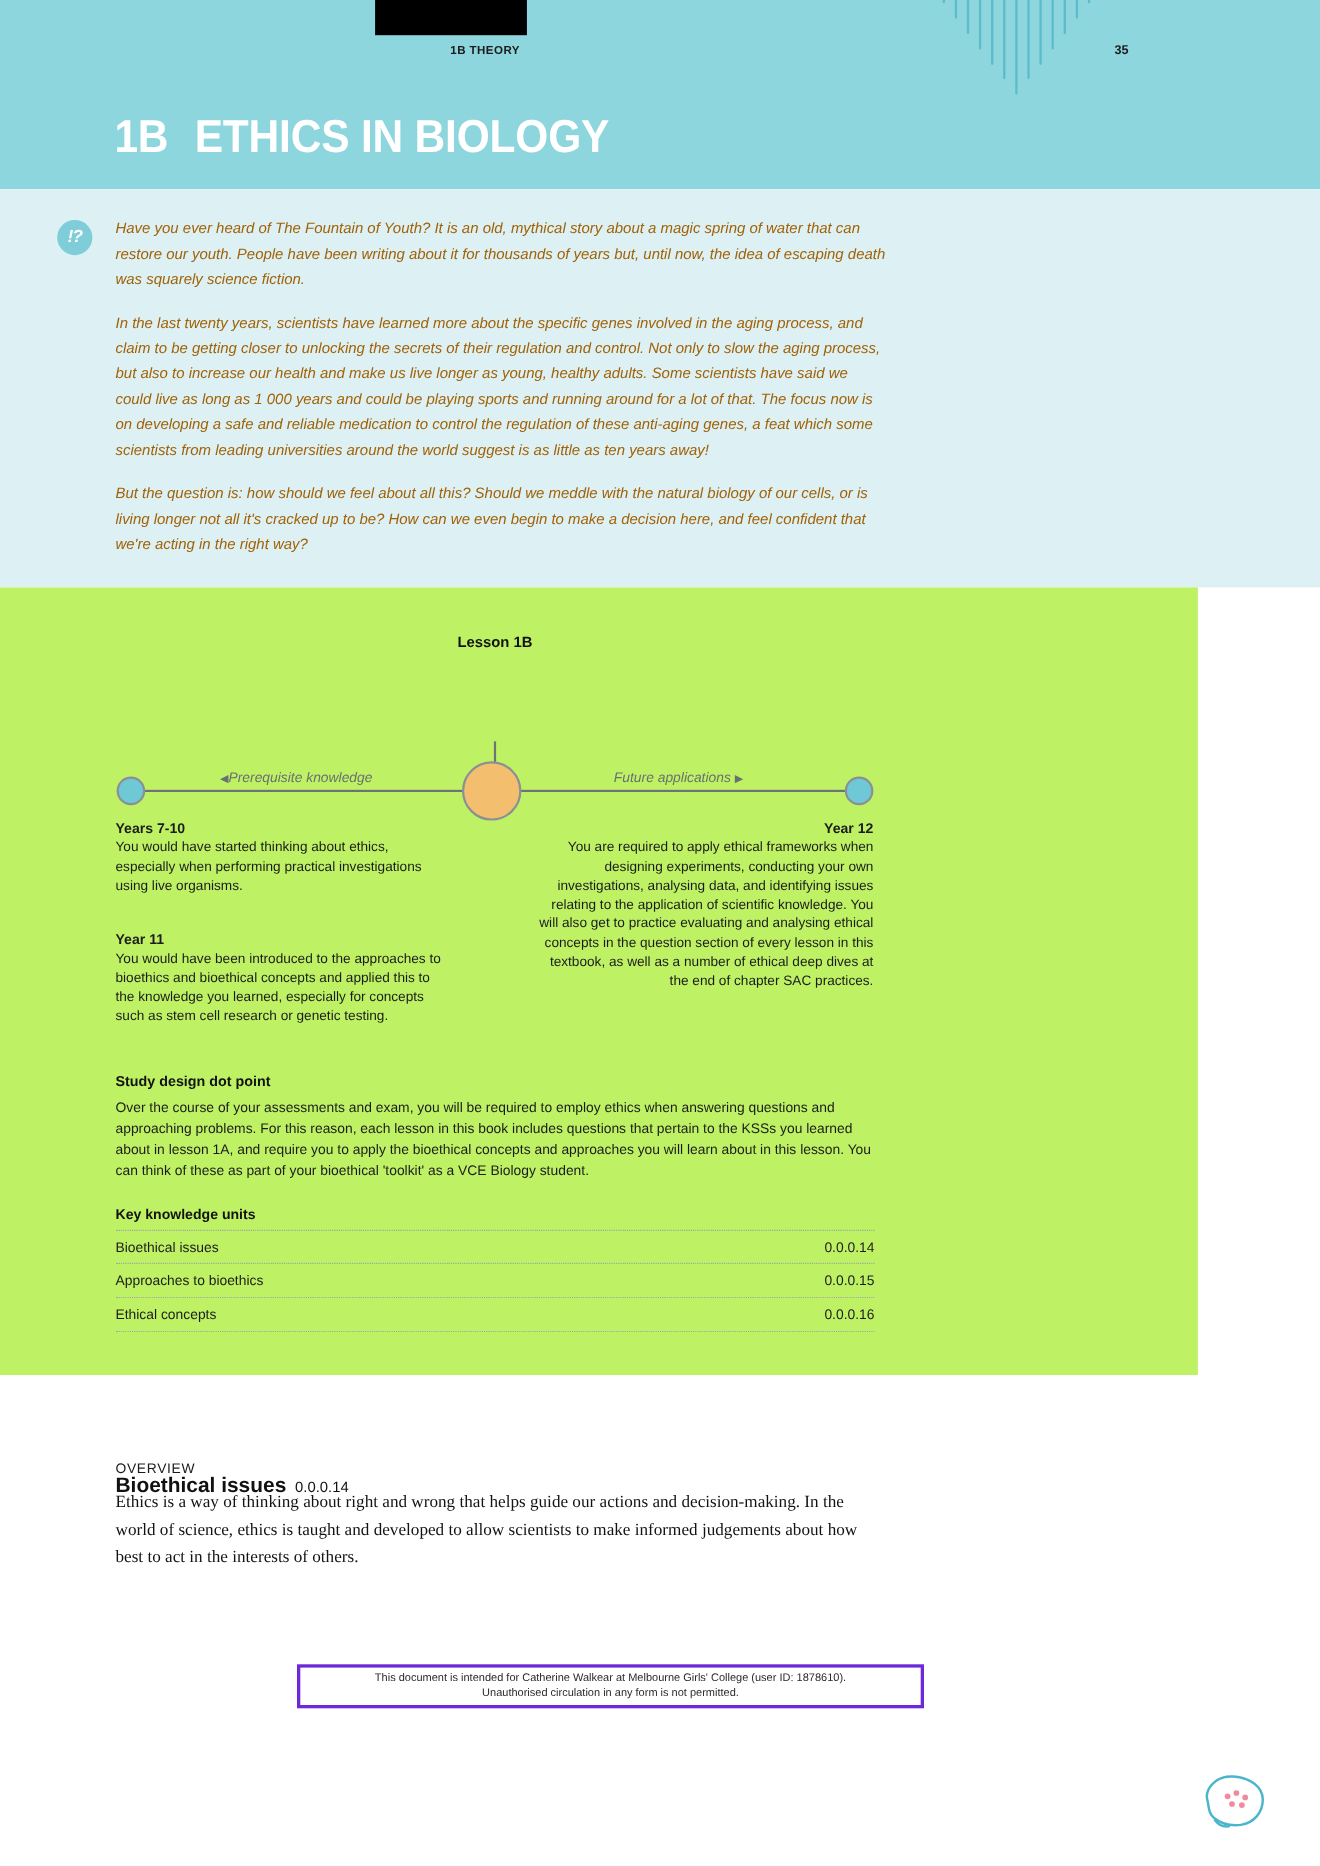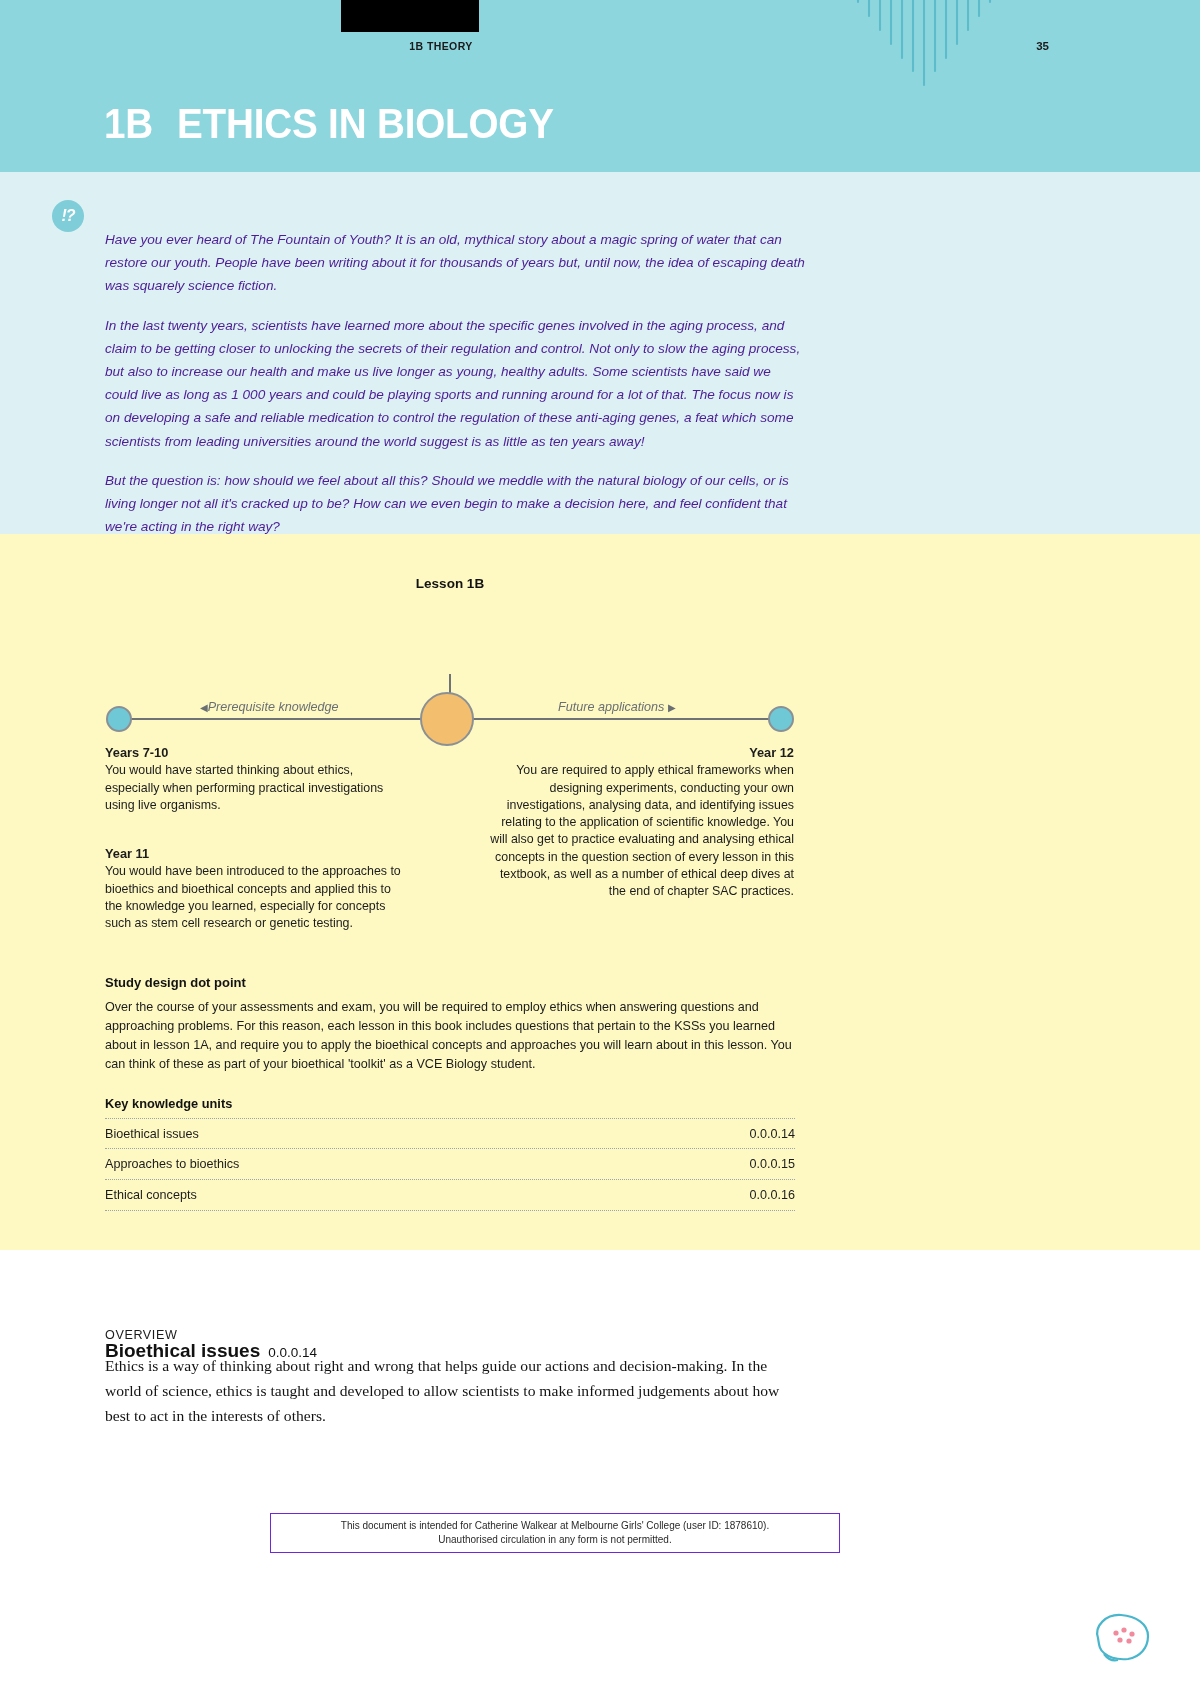--- a/index.html
+++ b/index.html
@@ -20,21 +20,21 @@
   .redaction-bar {
     position: absolute; left: 341px; top: -4px; width: 138px; height: 36px;
     background: #000000;
   }
   .running-head {
     position: absolute; left: 341px; top: 40px; width: 200px;
     font-size: 10.5px; font-weight: 700; letter-spacing: .4px;
     color: #1b1b1b; text-align: center;
   }
   .page-number {
-    position: absolute; right: 151px; top: 40px;
+    position: absolute; right: 174px; top: 40px;
     font-size: 11.5px; font-weight: 700; color: #1b1b1b;
   }
   .deco-lines { position: absolute; right: 170px; top: -42px; width: 180px; height: 135px; }
   .chapter-title {
     position: absolute; left: 104px; top: 100px;
     font-size: 42px; font-weight: 700; color: #ffffff;
     letter-spacing: -0.2px; white-space: nowrap;
     font-family: "Liberation Sans Narrow", "Liberation Sans", sans-serif;
     transform: scaleX(0.92); transform-origin: left center;
   }
@@ -47,29 +47,29 @@
   }
   .intro-badge {
     position: absolute; left: 52px; top: 28px; width: 32px; height: 32px;
     border-radius: 50%; background: #7fcdd8;
     display: flex; align-items: center; justify-content: center;
     color: #ffffff; font-size: 16px; font-weight: 700; font-style: italic;
     letter-spacing: -1px;
   }
   .intro-text {
     position: absolute; left: 105px; top: 24px; width: 700px;
-    font-style: italic; font-size: 13.6px; line-height: 23.2px; color: #4c1d95; margin-top: 32px;
+    font-style: italic; font-size: 13.6px; line-height: 23.2px; color: #a16207;
   }
   .intro-text p { margin-bottom: 16px; }
   .intro-text p:last-child { margin-bottom: 0; }
 
   
   .lesson-panel {
-    position: absolute; left: 0; top: 534px; width: 1200px; height: 716px;
-    background: #fef9c3;
+    position: absolute; left: 0; top: 534px; width: 1089px; height: 716px;
+    background: #bef264;
   }
   .lesson-title {
     position: absolute; left: 0; top: 42px; width: 900px;
     text-align: center; font-size: 13.5px; font-weight: 700; color: #121212;
   }
   .lesson-desc {
     position: absolute; left: 150px; top: 64px; width: 600px;
     text-align: center; font-size: 13.2px; line-height: 19.5px; color: #1c1c1c;
   }
 
@@ -150,21 +150,21 @@
   }
   .body-copy {
     position: absolute; left: 105px; top: 1353px; width: 698px;
     font-family: "Liberation Serif", serif;
     font-size: 15.6px; line-height: 25px; color: #131313;
   }
 
   
   .watermark {
     position: absolute; left: 270px; top: 1513px; width: 570px; height: 40px;
-    border: 1px solid #6d28d9; background: #ffffff;
+    border: 3px solid #6d28d9; background: #ffffff;
     display: flex; flex-direction: column; align-items: center; justify-content: center;
     font-size: 10px; line-height: 14px; color: #2a2a2a; text-align: center;
   }
   .logo-wrap { position: absolute; right: 42px; bottom: 30px; width: 70px; height: 58px; }
 </style>
 </head>
 <body>
 
 <div class="page">
 

